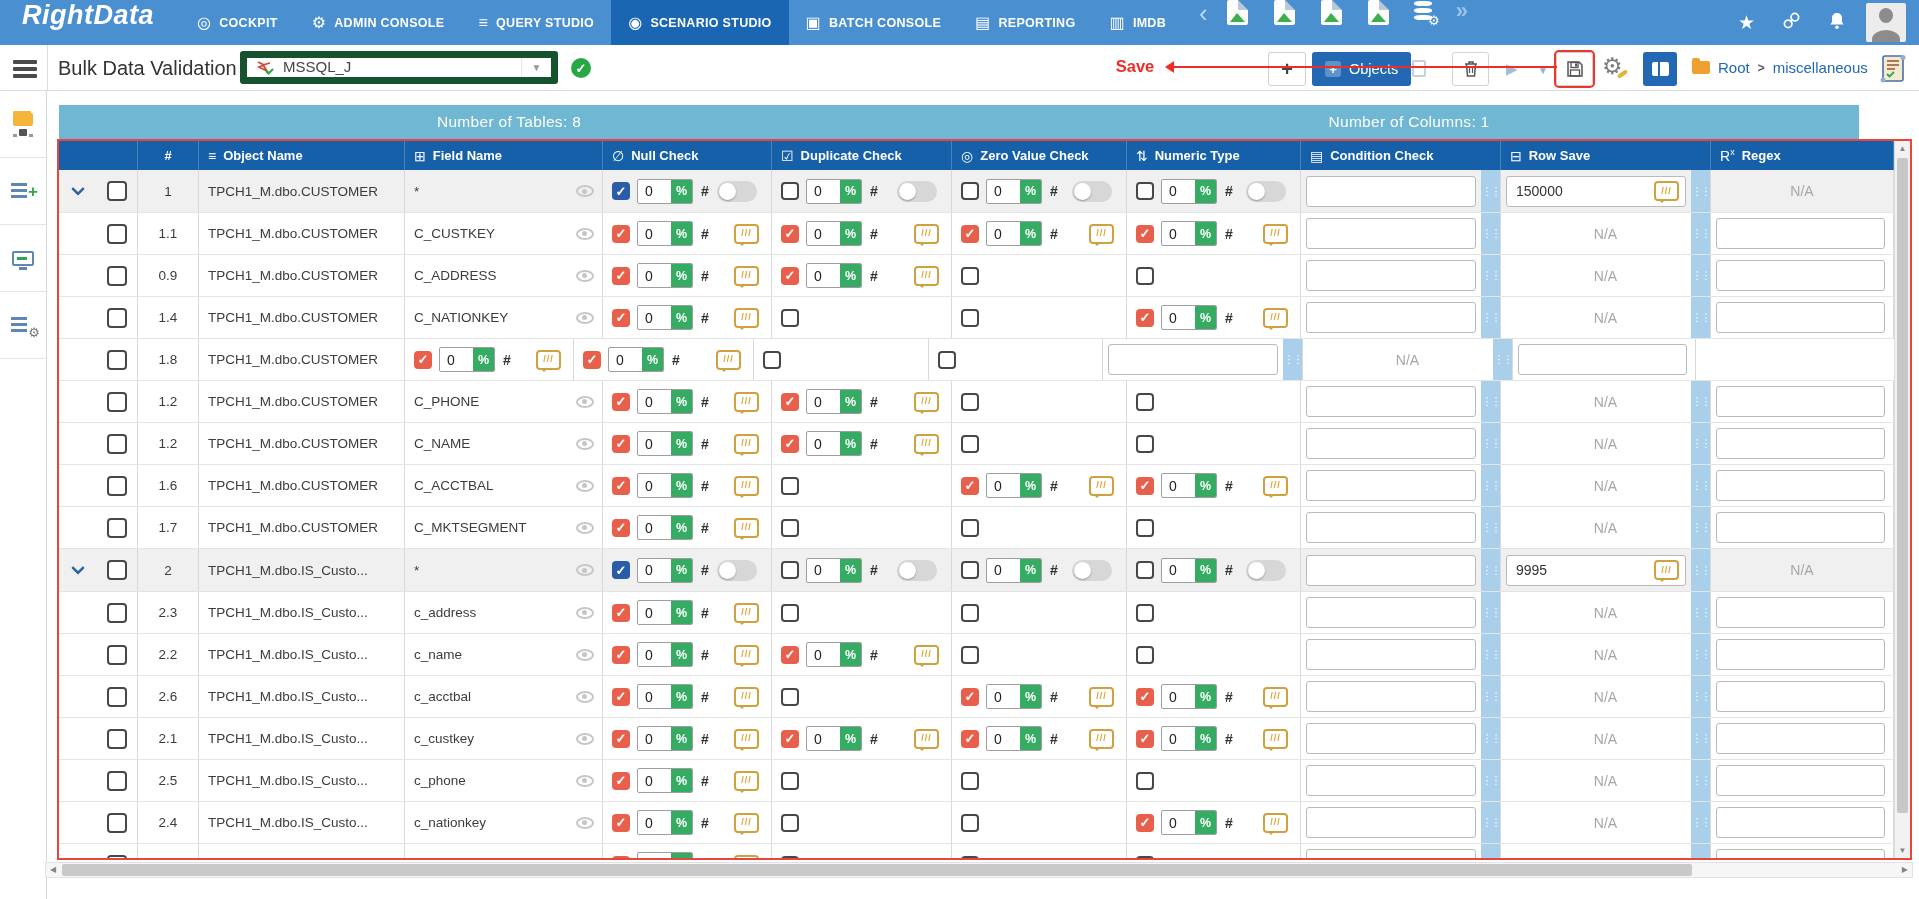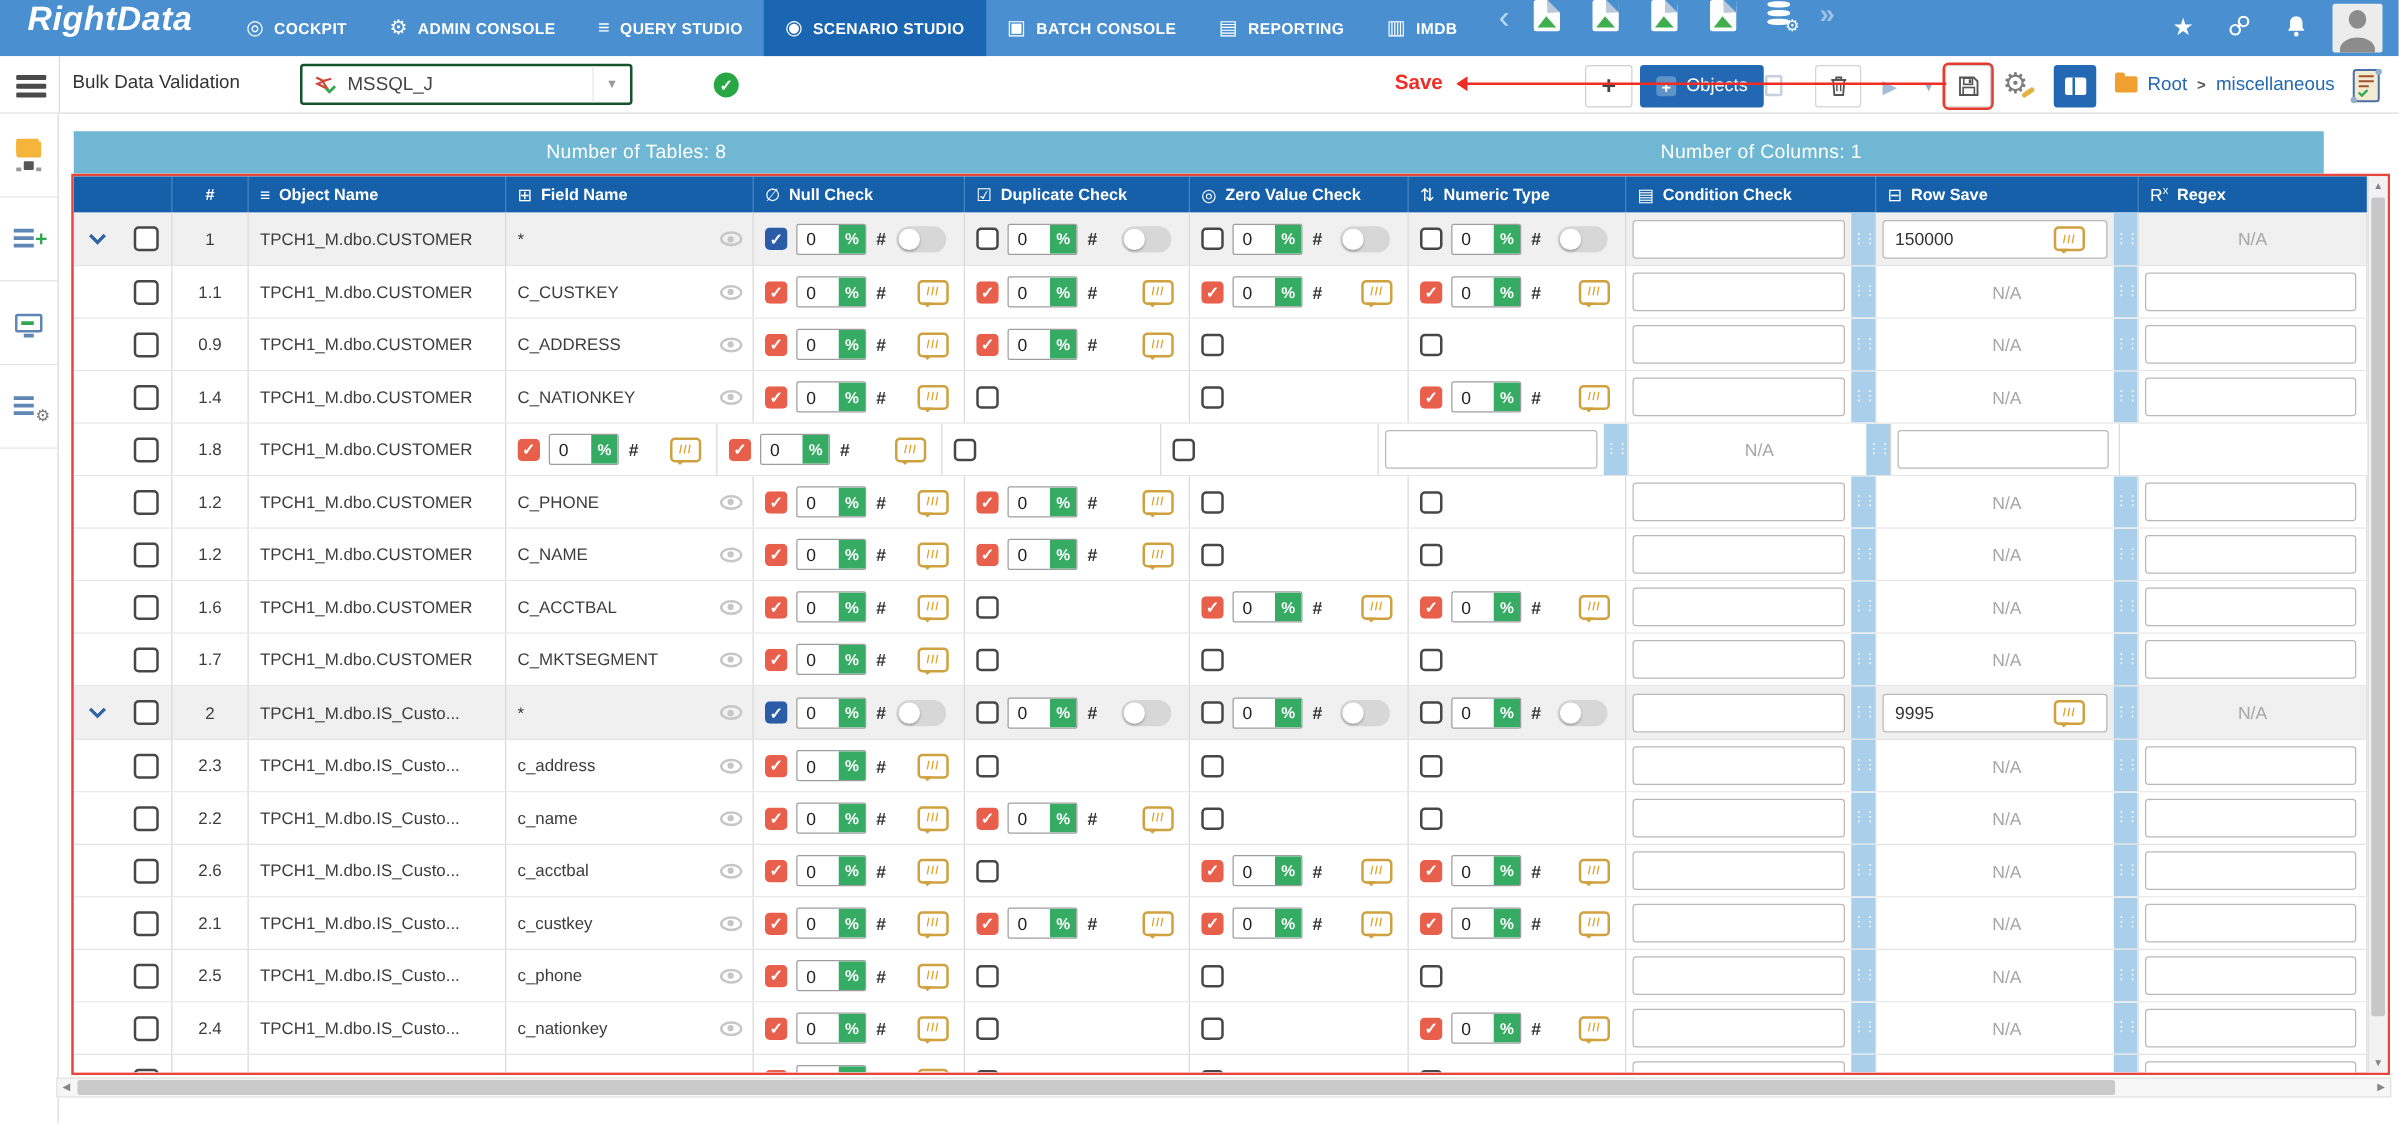--- a/index.html
+++ b/index.html
@@ -24,22 +24,22 @@
 .nav-right{position:absolute;left:1738px;top:0;height:45px;display:flex;align-items:center;gap:27px}
 .star-icon{font-size:19px;line-height:1}
 .avatar{position:absolute;left:1866px;top:3px;width:40px;height:39px;background:#ececec;border-radius:2px;overflow:hidden}
 .avatar::before{content:"";position:absolute;left:13px;top:5px;width:14px;height:15px;border-radius:50%;background:#8c8c8c}
 .avatar::after{content:"";position:absolute;left:6px;bottom:-7px;width:28px;height:19px;border-radius:50% 50% 0 0;background:#8c8c8c}
 
 
 .toolbar{position:absolute;left:0;top:45px;width:1919px;height:46px;background:#fff;border-bottom:1px solid #dcdcdc}
 .toolbar::before{content:"";position:absolute;left:47px;top:0;bottom:0;width:1px;background:#dcdcdc}
 .burger{position:absolute;left:13px;top:15px;width:24px;height:3.5px;background:#4a4a4a;border-radius:1px;box-shadow:0 7px 0 #4a4a4a,0 14px 0 #4a4a4a}
-.tb-title{position:absolute;left:58px;top:12px;font-size:15px;color:#333}
-.conn{position:absolute;left:240px;top:6px;width:266px;height:33px;border:2px solid #14532d;border-radius:3px;display:flex;align-items:center;background:#fff}
+.tb-title{position:absolute;left:58px;top:12px;font-size:20px;color:#333}
+.conn{position:absolute;left:240px;top:6px;width:318px;height:33px;border:7px solid #14532d;border-radius:3px;display:flex;background:#fff}
 .conn-text{margin-left:8px;font-size:15px;color:#444}
 .conn-caret{margin-left:auto;width:30px;height:100%;display:flex;align-items:center;justify-content:center;color:#999;font-size:10px;border-left:1px solid #e6e6e6}
 .okcirc{position:absolute;left:571px;top:13px;width:20px;height:20px;border-radius:50%;background:#27a844;color:#fff;font-size:13px;font-weight:bold;display:flex;align-items:center;justify-content:center}
 .btn{position:absolute;top:7px;height:34px;display:flex;align-items:center;justify-content:center;border-radius:3px;cursor:pointer}
 .plusbtn{left:1268px;width:38px;border:1px solid #cfcfcf;background:#fff;font-size:20px;color:#444;font-weight:bold}
 .objbtn{left:1312px;padding:0 13px;background:#2268b2;color:#fff;font-size:14.5px;gap:8px}
 .objico{width:16px;height:16px;border-radius:3px;background:rgba(255,255,255,.28);display:flex;align-items:center;justify-content:center;font-size:13px;font-weight:bold}
 .copyico{position:absolute;left:1412px;top:15px;width:14px;height:17px;border:2px solid #c6d1dd;border-radius:2px;background:#fff;box-shadow:-5px-5px 0 -1px #fff,-5px -5px 0 #c6d1dd}
 .trashbtn{left:1452px;width:37px;border:1px solid #d3d3d3;background:#fff}
 .playico{position:absolute;left:1506px;top:15px;color:#a3bdd6;font-size:15px}
@@ -124,21 +124,21 @@
 .knob{position:absolute;left:2px;top:2px;width:17px;height:17px;background:#fff;border-radius:50%;box-shadow:0 1px 2px rgba(0,0,0,.3)}
 .bubble{width:25px;height:20px;border:2px solid #cfa13f;border-radius:4px;background:#fff;margin-left:auto;margin-right:12px;position:relative;flex:none;display:flex;align-items:center;justify-content:center;cursor:pointer}
 .bubble::after{content:"";position:absolute;left:2px;bottom:-8px;border:4px solid transparent;border-top-color:#cfa13f}
 .bubble i{font-style:normal;color:#e0a32e;font-size:9px;font-weight:bold;letter-spacing:1px;line-height:1}
 .eye{width:18px;height:12px;border:2px solid #c6c6c6;border-radius:50%;margin-left:auto;margin-right:8px;position:relative;flex:none}
 .eye::after{content:"";position:absolute;left:4px;top:1.5px;width:5px;height:5px;border-radius:50%;background:#c6c6c6}
 .chev{width:10px;height:10px;border-right:3px solid #2f64a7;border-bottom:3px solid #2f64a7;transform:rotate(45deg);margin-top:-5px;border-radius:1px;cursor:pointer}
 .strip{position:absolute;right:0;top:0;bottom:0;width:19px;background:#a9cfea;color:#fff;display:flex;align-items:center;justify-content:center;font-size:11px;letter-spacing:-2px;line-height:1;cursor:col-resize}
 .wideinput{flex:1;height:31px;border:1px solid #b9b9b9;border-radius:3px;background:#fff;margin:5px 24px 5px 5px;display:flex;align-items:center;cursor:text}
 .c-rgx .wideinput{margin-right:8px}
-.rcin{padding:0 17px 0 9px}
+.rcin{padding:0 6px 0 9px}
 .rcv{font-size:14px;color:#333}
 .rcin .bubble{margin-right:0}
 .na{color:#a6a6a6;font-size:14px}
 
 
 .vscroll{position:absolute;top:0;right:0;bottom:0;width:16px;background:#f2f2f2;border-left:1px solid #ddd}
 .vs-up{position:absolute;top:3px;left:0;right:0;text-align:center;font-size:8px;color:#858585;cursor:pointer}
 .vs-thumb{position:absolute;top:17px;left:2px;width:11px;height:655px;background:#c7c7c7;border-radius:2px;cursor:pointer}
 .vs-down{position:absolute;bottom:3px;left:0;right:0;text-align:center;font-size:8px;color:#858585;cursor:pointer}
 .hscroll{position:absolute;left:45px;top:862px;width:1868px;height:16px;background:#f6f6f6;border:1px solid #e2e2e2}

